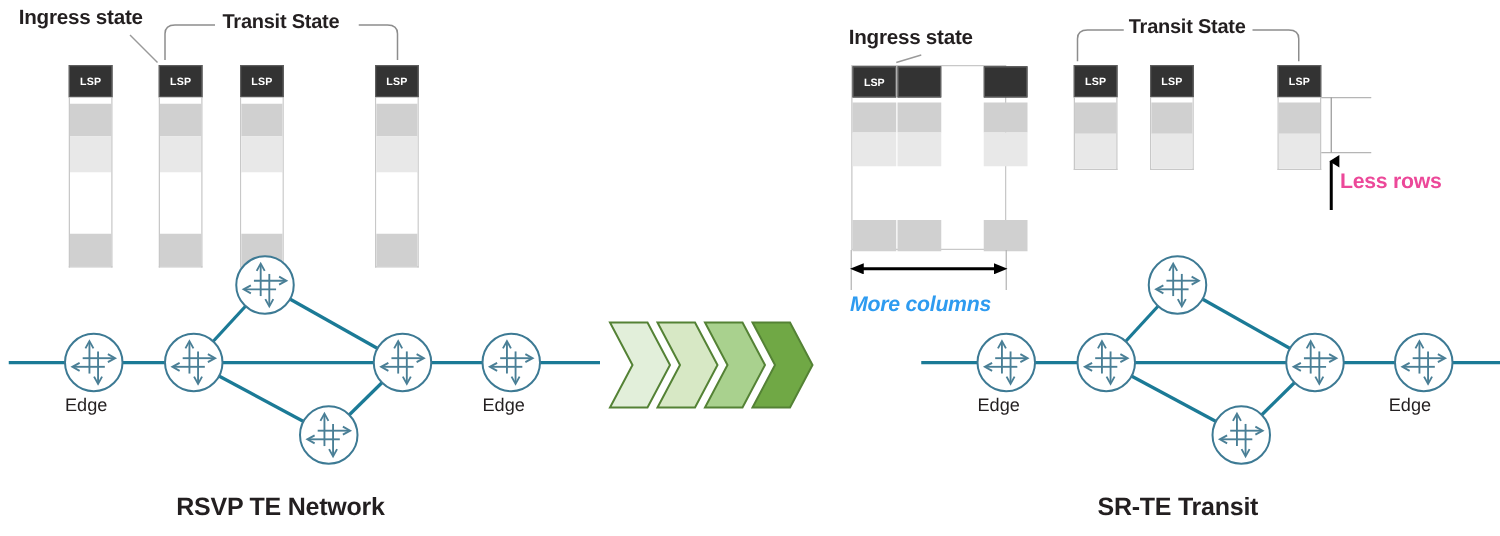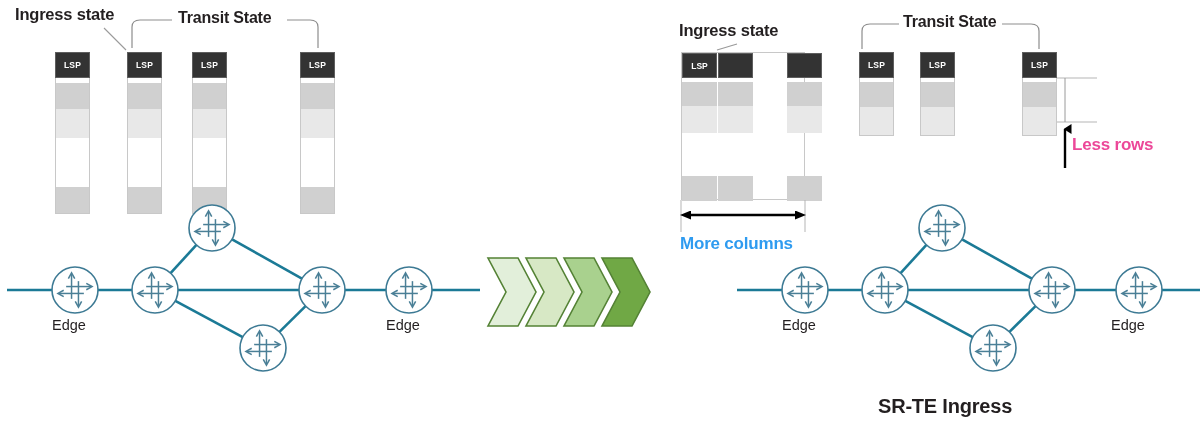--- a/index.html
+++ b/index.html
@@ -175,20 +175,21 @@
           <div class="rowcell" style="height: 29px; background: rgb(232, 232, 232);"></div>
           <div class="rowcell" style="height: 49px; background: rgb(255, 255, 255);"></div>
           <div class="rowcell" style="height: 27px; background: rgb(208, 208, 208);"></div>
         </div>
       </div>
     </div>
 
   <div class="lbl lbl-edge" style="left:52px; top:318px;">Edge</div>
   <div class="lbl lbl-edge" style="left:386px; top:318px;">Edge</div>
 
+  <div class="lbl lbl-title" style="left:141px; top:396px;">RSVP TE Network</div>
 
   <div class="lbl lbl-ingress" style="left:679px; top:22px;">Ingress state</div>
 
   <div class="lbl lbl-transit" style="left:903px; top:14px;">Transit State</div>
 
   <div id="right-ingress-block">
       <div class="gridblock" style="left: 681px; top: 52px; width: 124px; height: 148px;">
         <div class="ghdr" style="left: 0px; top: 0px; width: 35px; height: 25px;">LSP</div>
         <div class="gcell" style="left: 0px; top: 29px; width: 35px; height: 24px; background: rgb(208, 208, 208);"></div>
         <div class="gcell" style="left: 0px; top: 53px; width: 35px; height: 27px; background: rgb(232, 232, 232);"></div>
@@ -223,28 +224,28 @@
       <div class="col" style="left: 1022px; top: 52px; width: 35px; height: 84px;">
         <div class="col-hdr" style="width: 35px; height: 26px;">LSP</div>
         <div class="col-body" style="top: 26px; width: 35px; height: 58px;">
           <div class="rowcell" style="height: 4px; background: rgb(255, 255, 255);"></div>
           <div class="rowcell" style="height: 25px; background: rgb(208, 208, 208);"></div>
           <div class="rowcell" style="height: 29px; background: rgb(232, 232, 232);"></div>
         </div>
       </div>
     </div>
 
-  <div class="lbl lbl-accent" style="left:680px; top:235px; color:#2e9bf0;">More columns</div>
+  <div class="lbl lbl-accent" style="left:680px; top:235px; color:#2e9bf0;font-style:italic;">More columns</div>
 
   <div class="lbl lbl-accent" style="left:1072px; top:136px; color:#ec4899;">Less rows</div>
 
   <div class="lbl lbl-edge" style="left:782px; top:318px;">Edge</div>
   <div class="lbl lbl-edge" style="left:1111px; top:318px;">Edge</div>
 
-  <div class="lbl lbl-title" style="left:878px; top:396px;">SR-TE Ingress</div>
+  <div class="lbl lbl-title" style="left:878px; top:396px;">SR-TE Transit</div>
 
   <svg class="overlay" viewBox="0 0 1200 429" xmlns="http://www.w3.org/2000/svg">
     <defs>
       <marker id="arrowUp" markerWidth="10" markerHeight="10" refX="5" refY="1.5" orient="auto-start-reverse" markerUnits="userSpaceOnUse">
         <path d="M0,8 L5,0 L10,8 z" fill="#000000"></path>
       </marker>
       <marker id="arrowL" markerWidth="11" markerHeight="9" refX="10" refY="4.5" orient="auto" markerUnits="userSpaceOnUse">
         <path d="M11,0 L0,4.5 L11,9 z" fill="#000000"></path>
       </marker>
       <marker id="arrowR" markerWidth="11" markerHeight="9" refX="1" refY="4.5" orient="auto" markerUnits="userSpaceOnUse">

